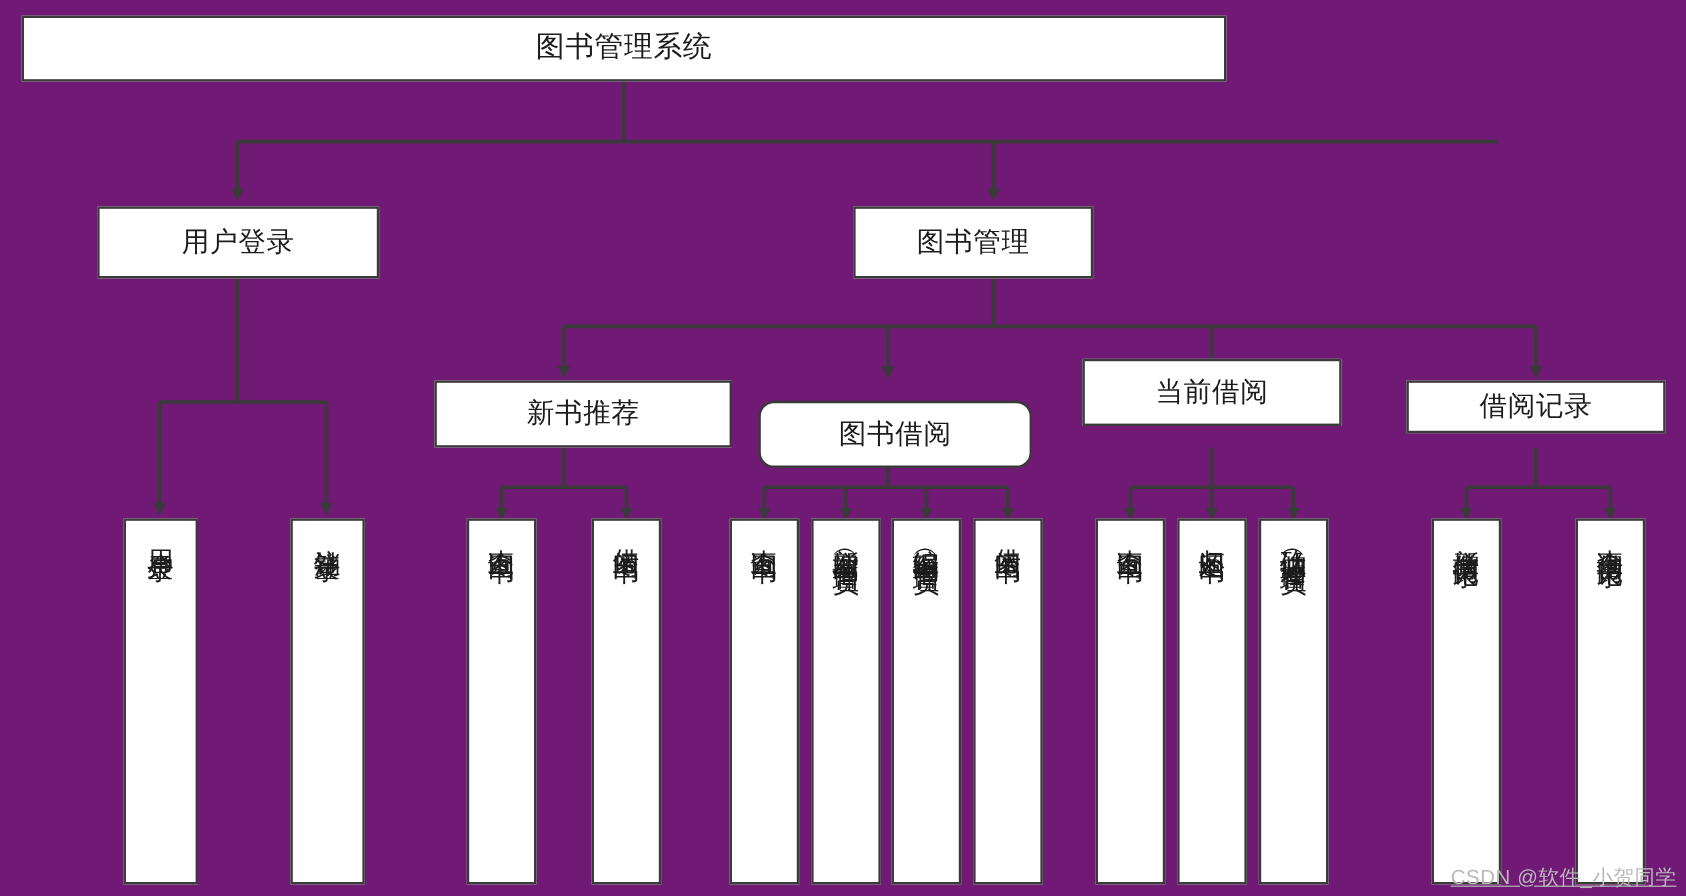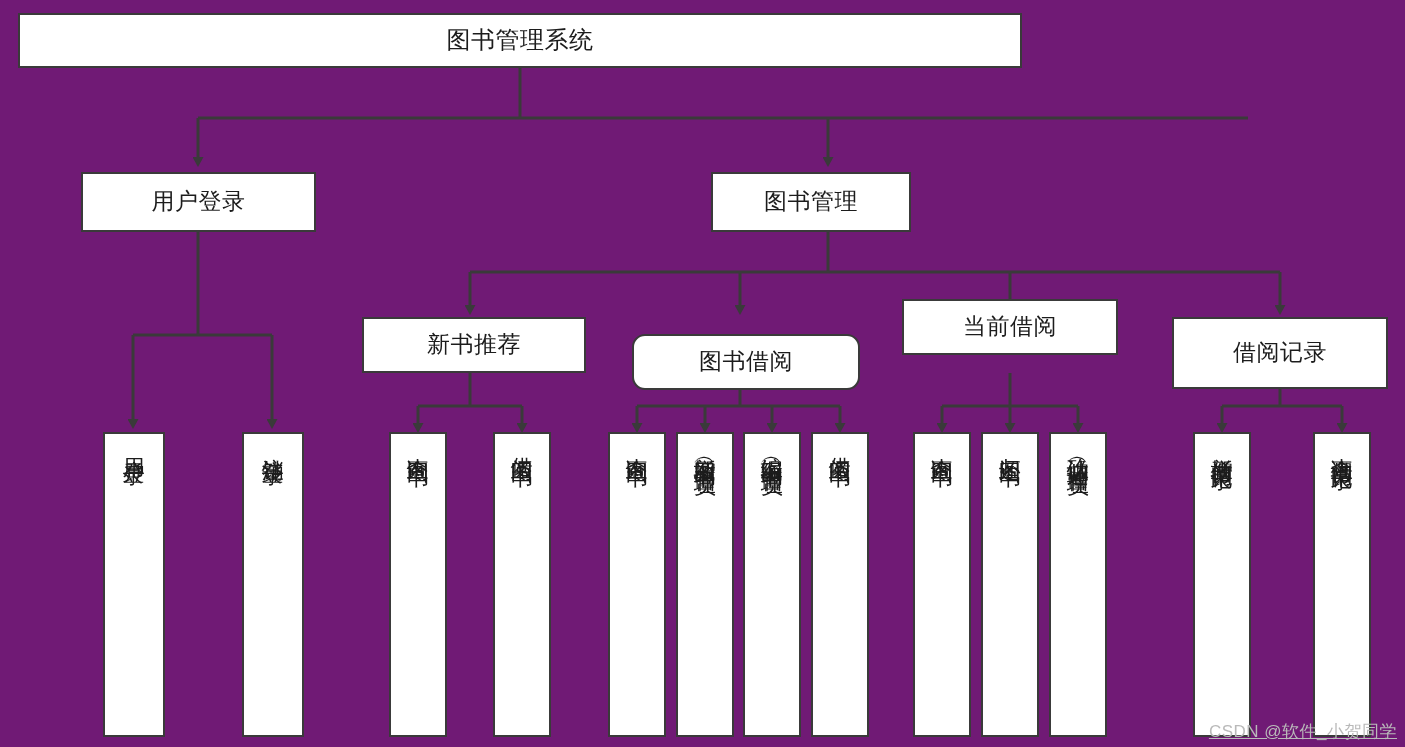--- a/index.html
+++ b/index.html
@@ -130,30 +130,30 @@
     <span class="label">图书管理系统</span>
   </div>
 
   <div class="node" style="left:81px; top:172px; width:235px; height:60px;">
     <span class="label">用户登录</span>
   </div>
   <div class="node" style="left:711px; top:172px; width:200px; height:60px;">
     <span class="label">图书管理</span>
   </div>
 
-  <div class="node" style="left:362px; top:317px; width:224px; height:56px;">
+  <div class="node" style="left:362px; top:317px; width:248px; height:56px;">
     <span class="label">新书推荐</span>
   </div>
   <div class="node" style="left:632px; top:334px; width:228px; height:56px;border-radius:13px;">
     <span class="label">图书借阅</span>
   </div>
   <div class="node" style="left:902px; top:299px; width:216px; height:56px;">
     <span class="label">当前借阅</span>
   </div>
-  <div class="node" style="left:1172px; top:317px; width:216px; height:72px;">
+  <div class="node" style="left:1172px; top:317px; width:216px; height:44px;">
     <span class="label">借阅记录</span>
   </div>
 
   <div class="node leaf" style="left:103px; top:432px; width:62px; height:305px;">
     <span class="label">用户登录</span>
   </div>
   <div class="node leaf" style="left:242px; top:432px; width:62px; height:305px;">
     <span class="label">注销登录</span>
   </div>
 

